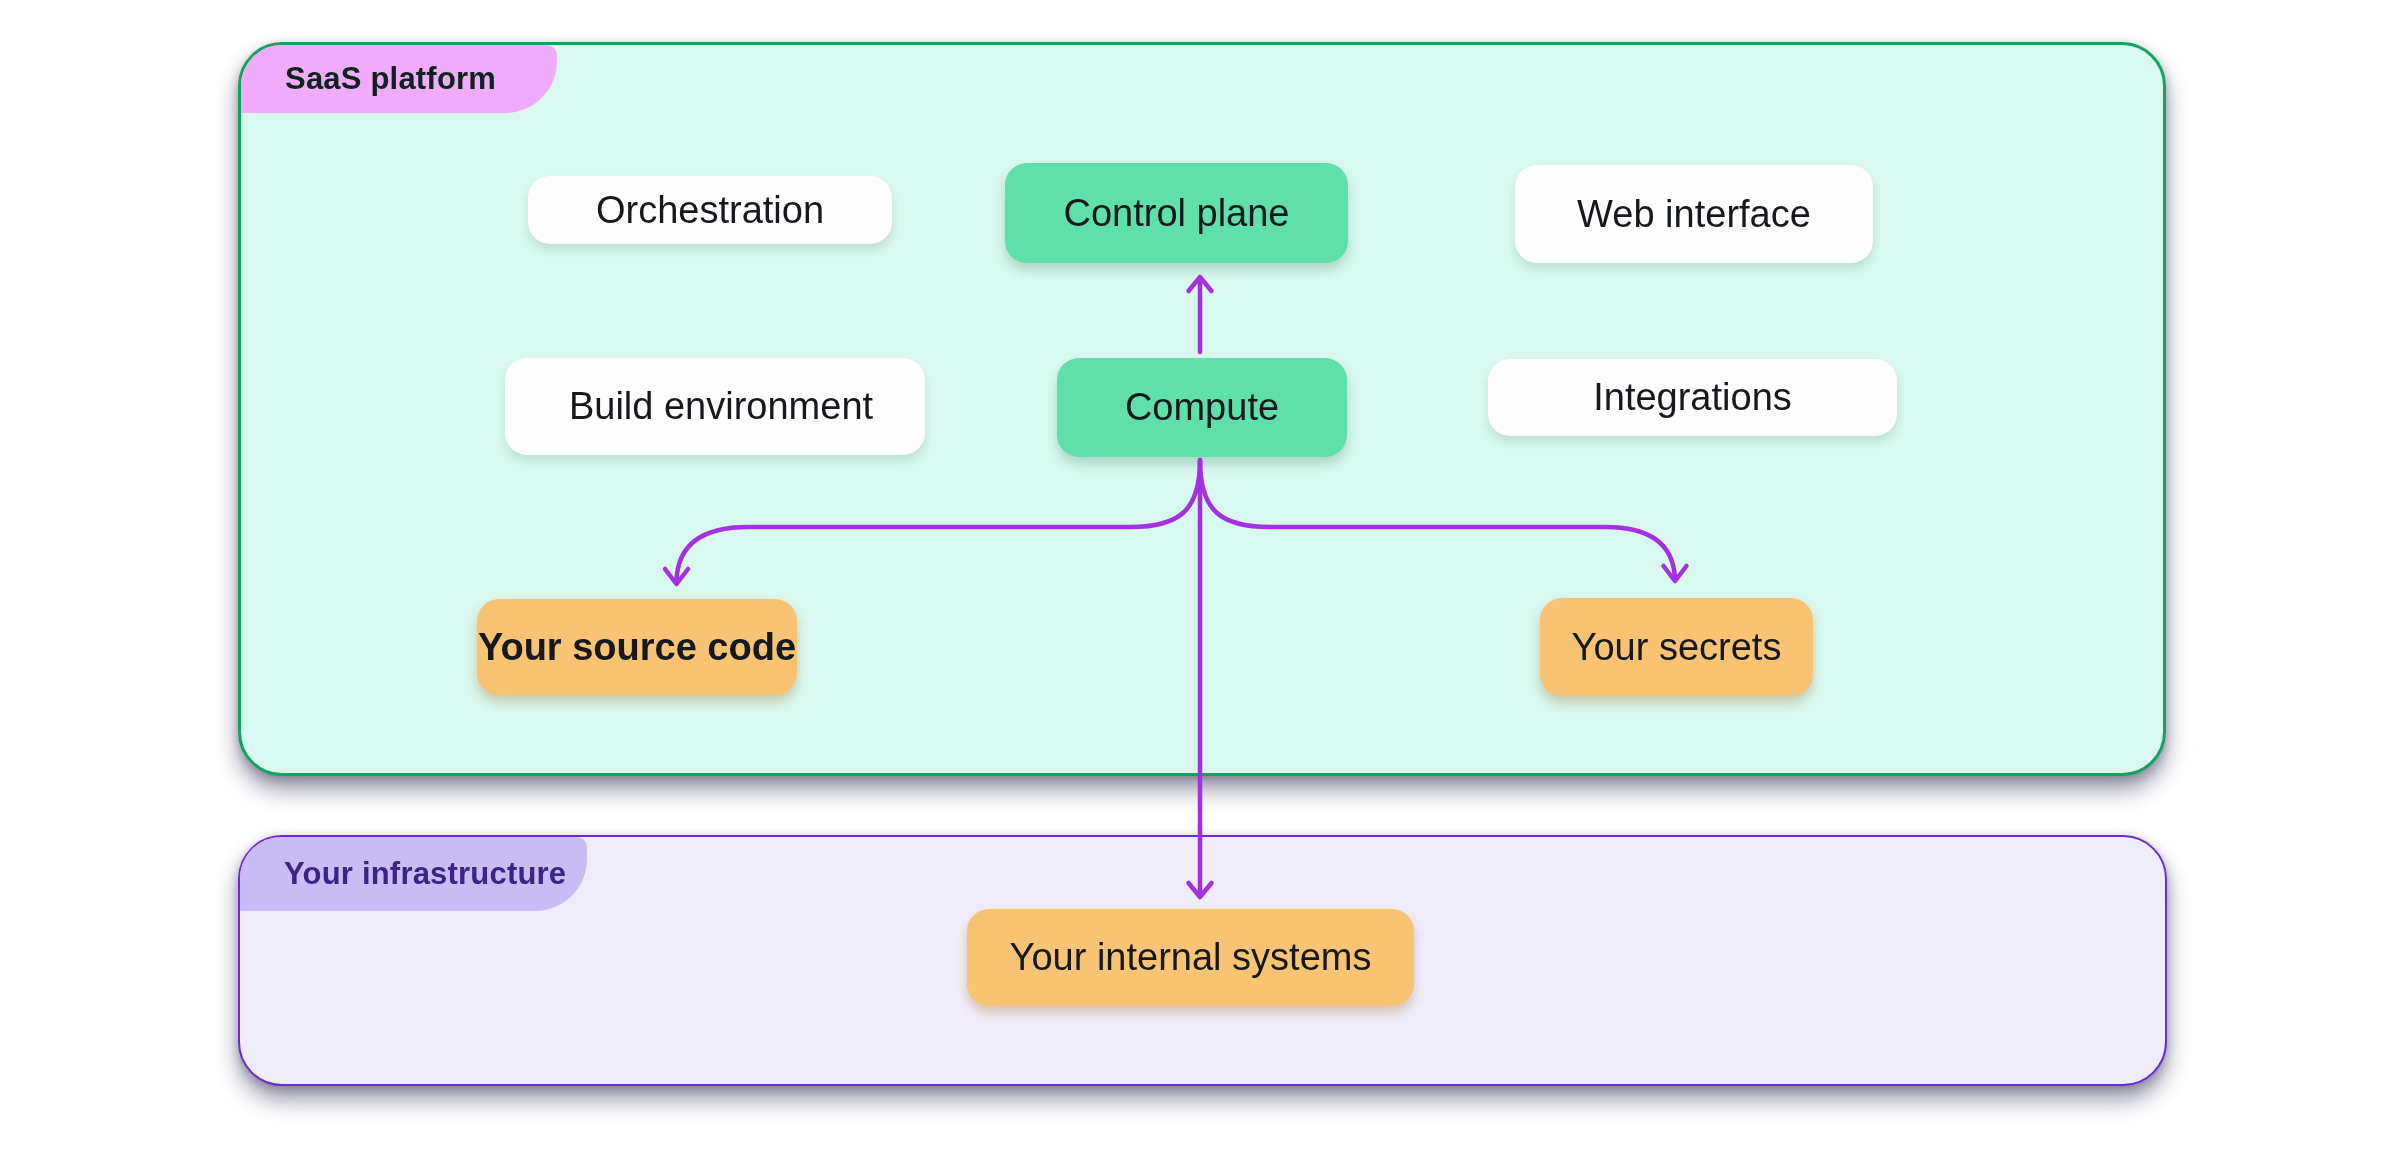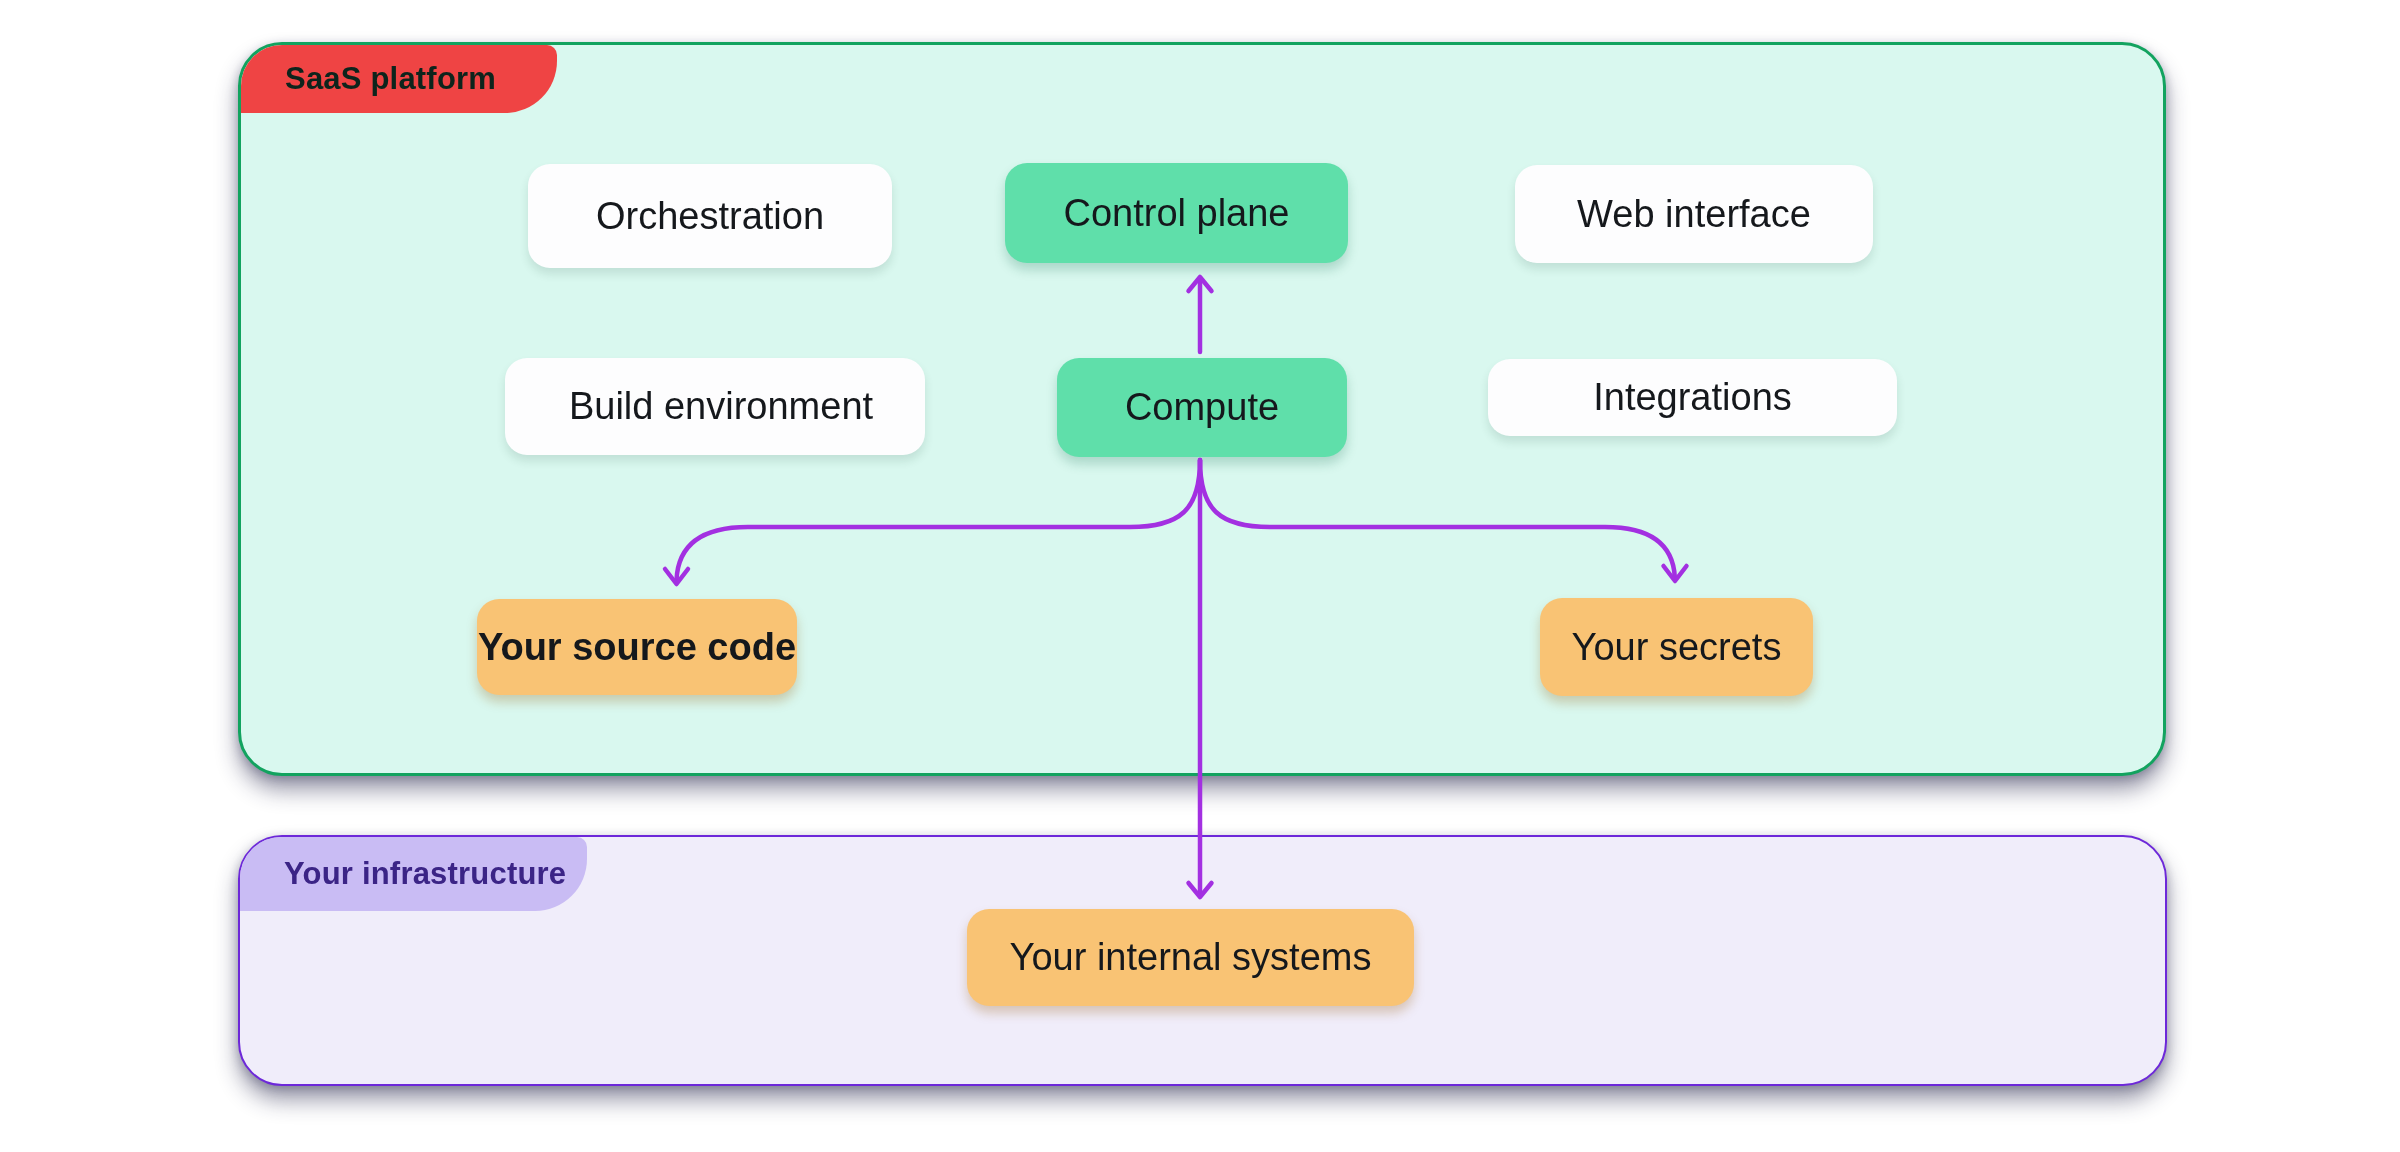--- a/index.html
+++ b/index.html
@@ -34,21 +34,21 @@
     display: flex;
     align-items: center;
     padding-left: 44px;
     box-sizing: border-box;
     font-weight: 700;
     font-size: 31px;
     letter-spacing: 0.2px;
   }
   .tab-saas {
     width: 316px; height: 68px;
-    background: #ef4444;
+    background: #f0abfc;
     color: #0d241c;
     border-radius: 41px 10px 52px 0;
   }
   .tab-infra {
     width: 347px; height: 74px;
     background: #c9bcf4;
     color: #3b2486;
     border-radius: 41px 10px 52px 0;
   }
   .node {
@@ -80,21 +80,21 @@
 </head>
 <body>
 
 <div class="canvas">
 
   <div class="container saas">
     <div class="tab tab-saas">
       <span>SaaS platform</span>
     </div>
 
-    <div class="node node--white" style="left:287px; top:119px; width:364px; height:104px;align-items:center;">
+    <div class="node node--white" style="left:287px; top:131px; width:364px; height:68px;align-items:center;">
       <span>Orchestration</span>
     </div>
 
     <div class="node node--green" style="left:764px; top:118px; width:343px; height:100px;">
       <span>Control plane</span>
     </div>
 
     <div class="node node--white" style="left:1274px; top:120px; width:358px; height:98px;">
       <span>Web interface</span>
     </div>

